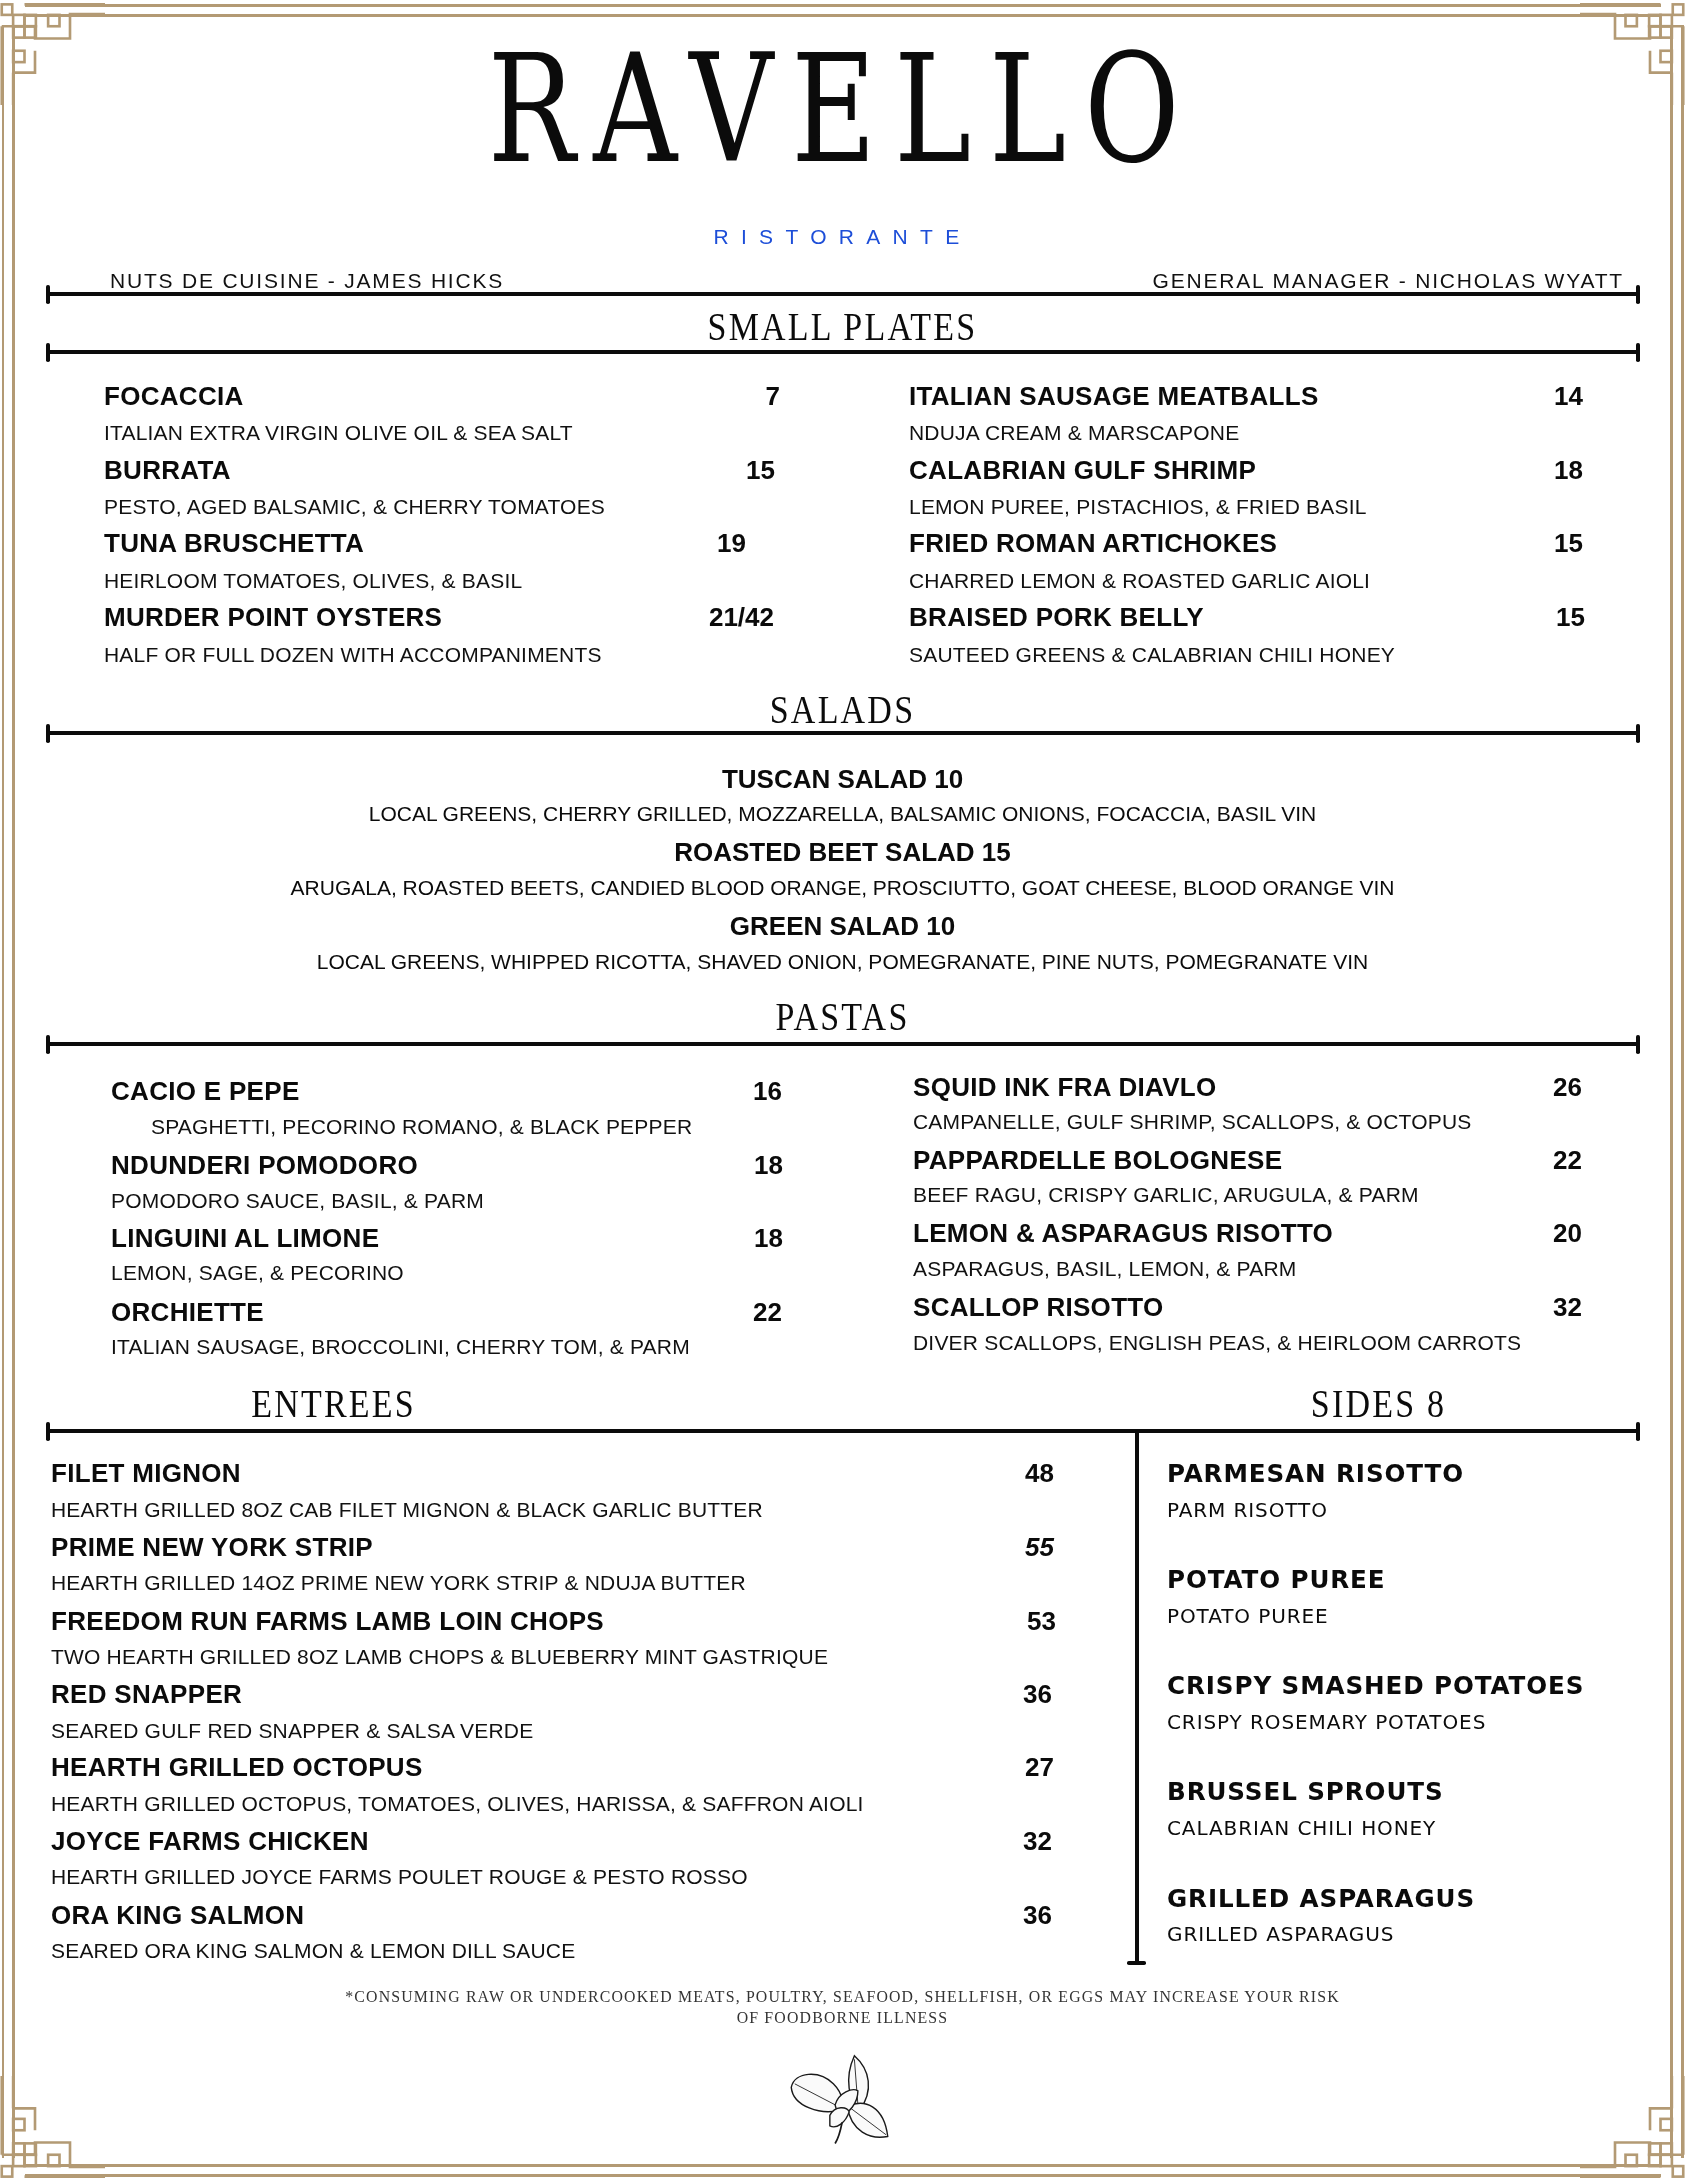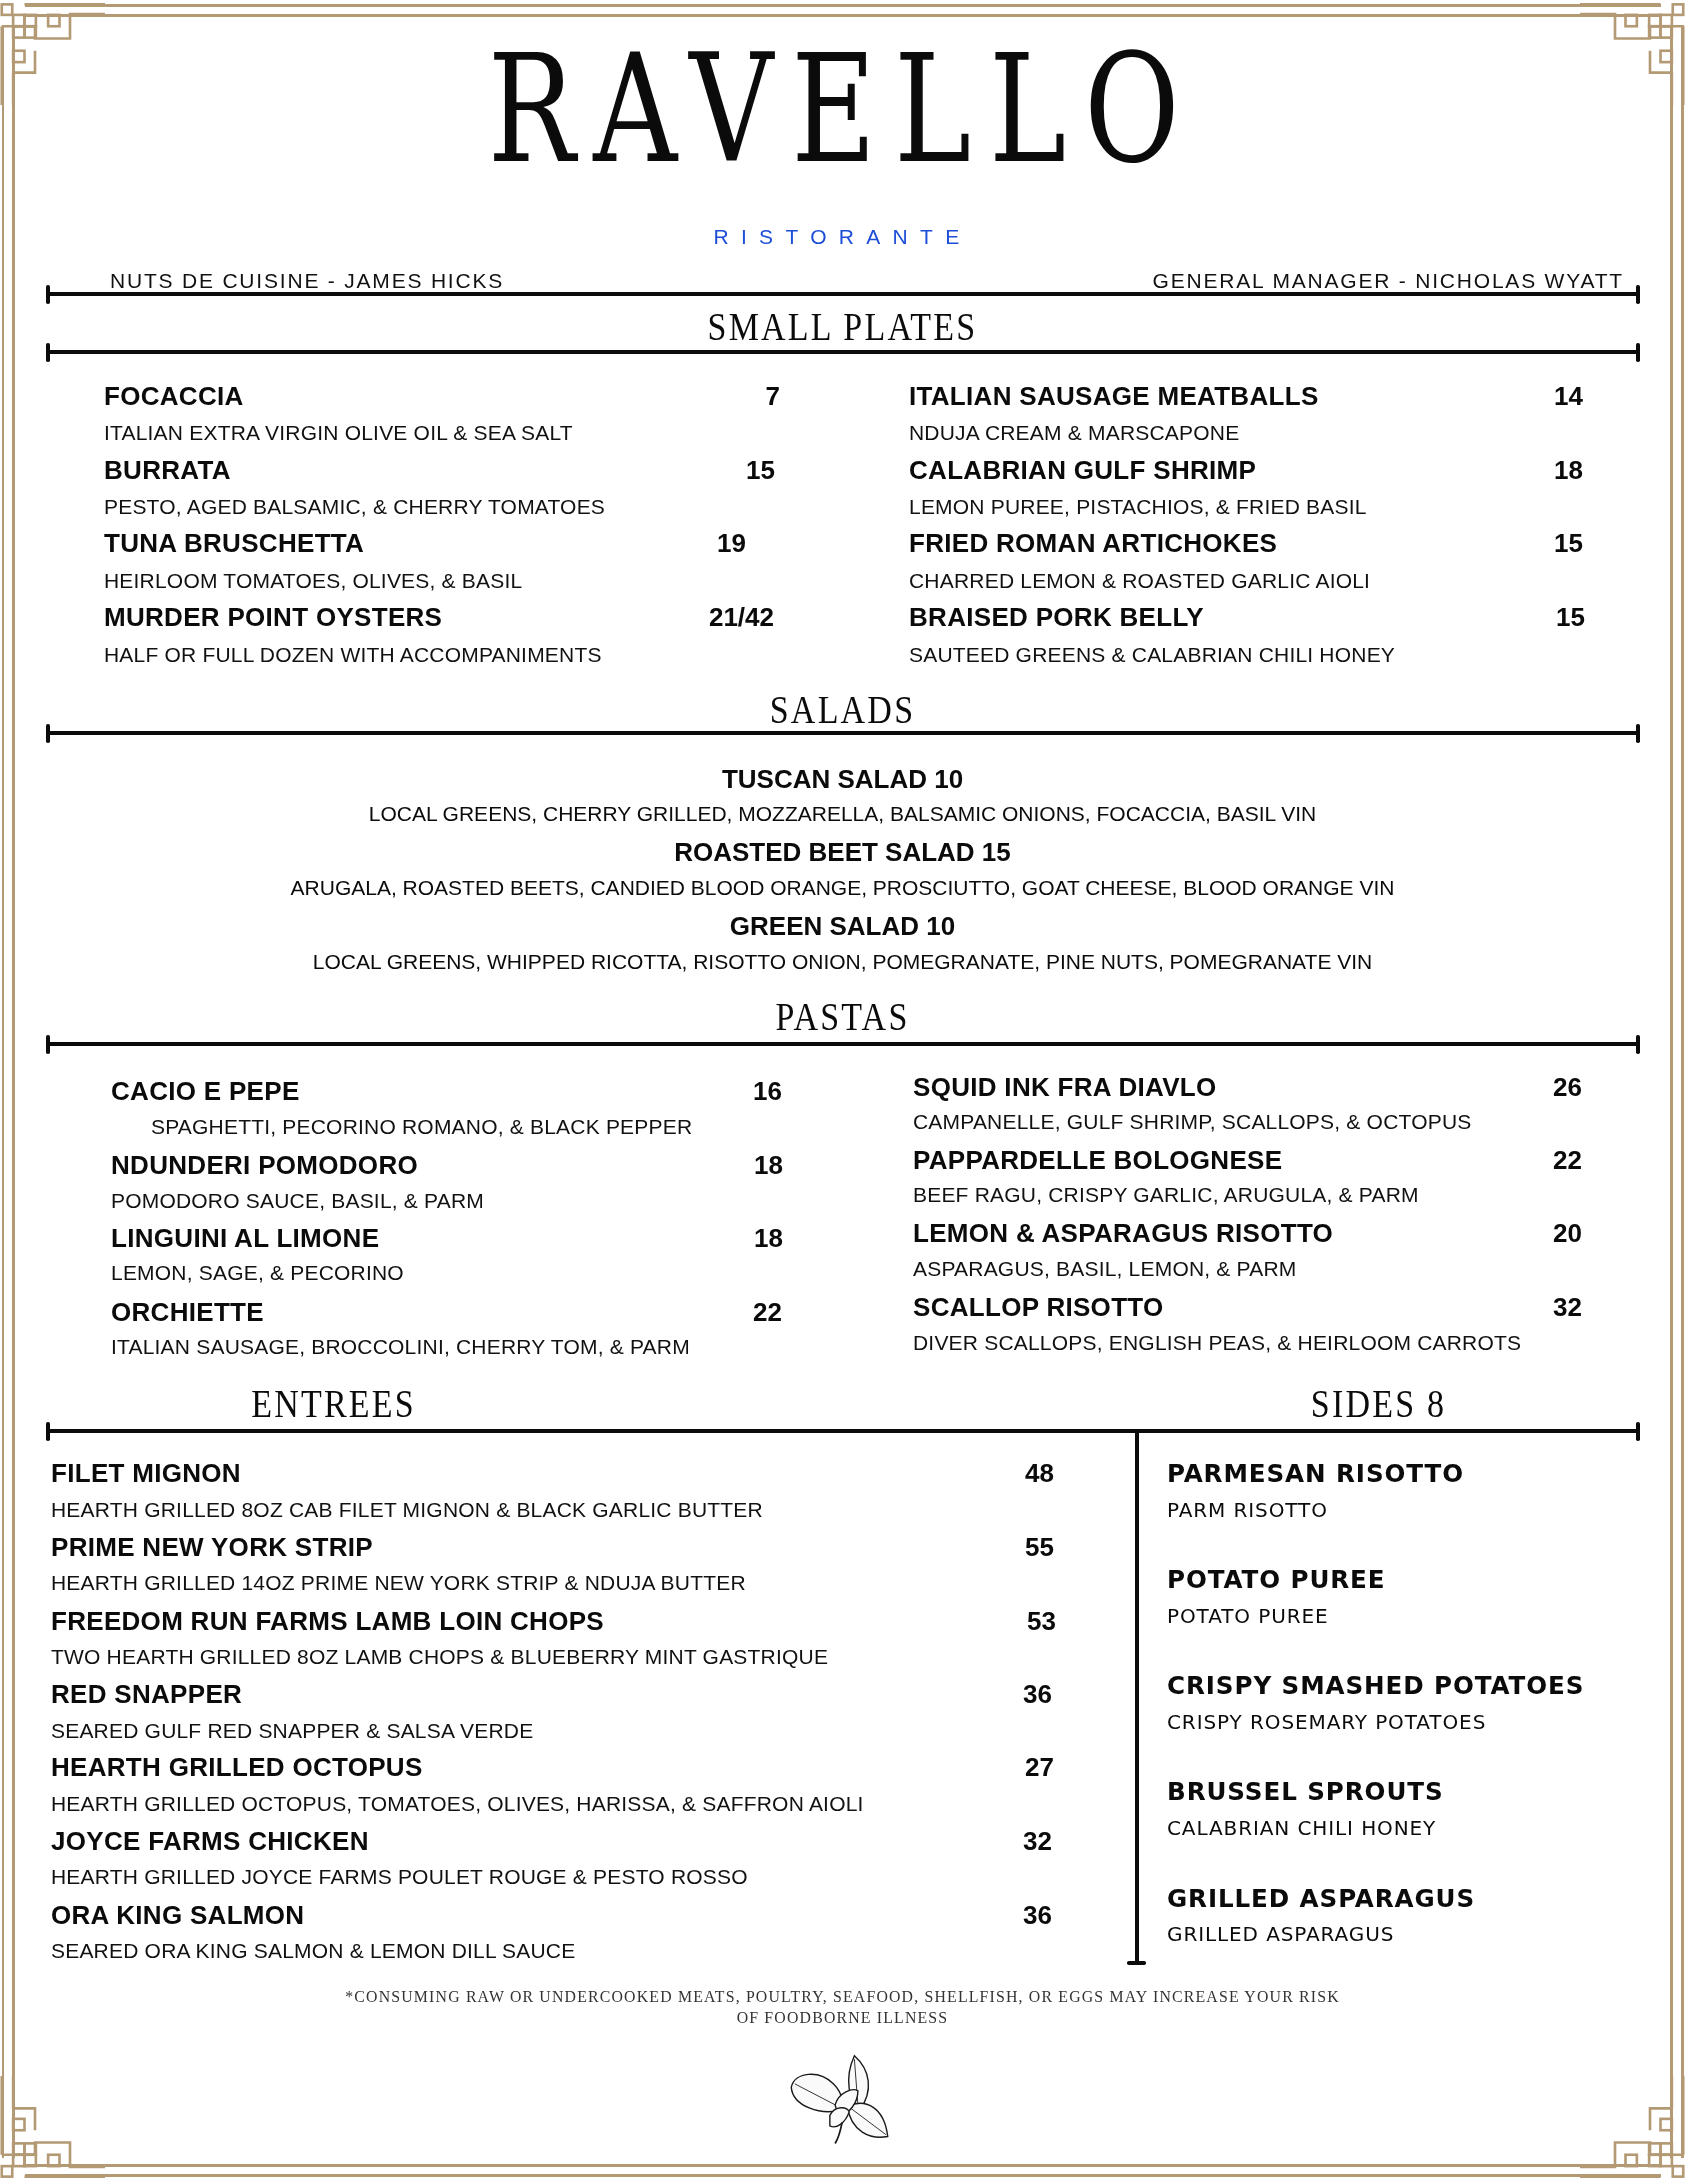--- a/index.html
+++ b/index.html
@@ -205,21 +205,21 @@
   <div class="cap" style="left:46px;top:724px;"></div>
   <div class="cap" style="left:1636px;top:724px;"></div>
 </div>
 
 <div>
   <div class="center-name" style="top:764px;">TUSCAN SALAD 10</div>
   <div class="center-desc" style="top:802px;">LOCAL GREENS, CHERRY GRILLED, MOZZARELLA, BALSAMIC ONIONS, FOCACCIA, BASIL VIN</div>
   <div class="center-name" style="top:837px;">ROASTED BEET SALAD 15</div>
   <div class="center-desc" style="top:876px;">ARUGALA, ROASTED BEETS, CANDIED BLOOD ORANGE, PROSCIUTTO, GOAT CHEESE, BLOOD ORANGE VIN</div>
   <div class="center-name" style="top:911px;">GREEN SALAD 10</div>
-  <div class="center-desc" style="top:950px;">LOCAL GREENS, WHIPPED RICOTTA, RISOTTO ONION, POMEGRANATE, PINE NUTS, POMEGRANATE VIN</div>
+  <div class="center-desc" style="top:950px;">LOCAL GREENS, WHIPPED RICOTTA, SHAVED ONION, POMEGRANATE, PINE NUTS, POMEGRANATE VIN</div>
 </div>
 
 <div class="section-title" style="left:623px;width:439px;top:995px;">PASTAS</div>
 <div>
   <div class="rule" style="left:47px;top:1042px;width:1591px;"></div>
   <div class="cap" style="left:46px;top:1035px;"></div>
   <div class="cap" style="left:1636px;top:1035px;"></div>
 </div>
 
 <div>
@@ -269,21 +269,21 @@
   <div class="abs" style="left:1135px;top:1429px;width:4.4px;height:535px;background:#0b0b0b;"></div>
   <div class="abs" style="left:1127px;top:1961px;width:19.3px;height:4.4px;background:#0b0b0b;border-radius:1.8px;"></div>
 </div>
 
 <div>
   <div class="item-name" style="left:51px;top:1458px;">FILET MIGNON</div>
   <div class="item-price" style="left:966px;width:88px;top:1458px;">48</div>
   <div class="item-desc" style="left:51px;top:1498px;">HEARTH GRILLED 8OZ CAB FILET MIGNON &amp; BLACK GARLIC BUTTER</div>
 
   <div class="item-name" style="left:51px;top:1532px;">PRIME NEW YORK STRIP</div>
-  <div class="item-price" style="left:966px;width:88px;top:1532px;">55</div>
+  <div class="item-price" style="left:966px;width:88px;top:1532px;font-style:italic;">55</div>
   <div class="item-desc" style="left:51px;top:1571px;">HEARTH GRILLED 14OZ PRIME NEW YORK STRIP &amp; NDUJA BUTTER</div>
 
   <div class="item-name" style="left:51px;top:1606px;">FREEDOM RUN FARMS LAMB LOIN CHOPS</div>
   <div class="item-price" style="left:966px;width:90px;top:1606px;">53</div>
   <div class="item-desc" style="left:51px;top:1645px;">TWO HEARTH GRILLED 8OZ LAMB CHOPS &amp; BLUEBERRY MINT GASTRIQUE</div>
 
   <div class="item-name" style="left:51px;top:1679px;">RED SNAPPER</div>
   <div class="item-price" style="left:966px;width:86px;top:1679px;">36</div>
   <div class="item-desc" style="left:51px;top:1719px;">SEARED GULF RED SNAPPER &amp; SALSA VERDE</div>
 

